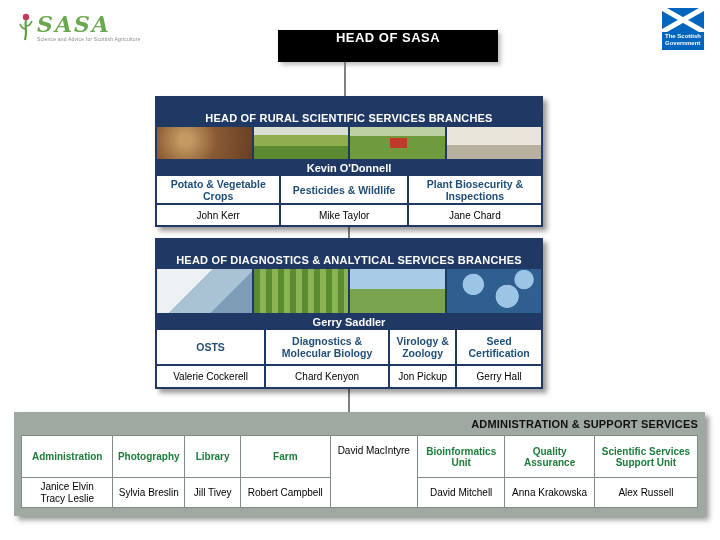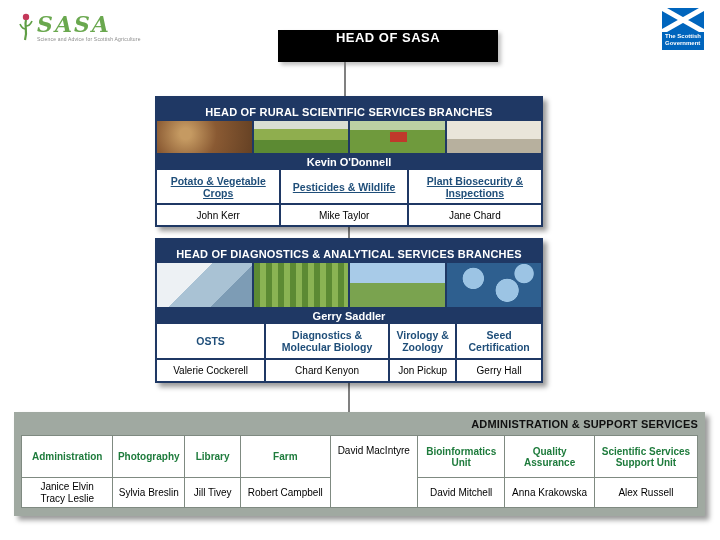--- a/index.html
+++ b/index.html
@@ -24,21 +24,21 @@
     display:flex; justify-content:center; box-shadow:3px 3px 4px rgba(0,0,0,.25);margin-left:43px; }
 
   
   .connector { position:absolute; width:2px; background:#808080; }
   .c1 { left:344px; top:62px;  height:34px; }
   .c2 { left:348px; top:216px; height:22px; }
   .c3 { left:348px; top:376px; height:36px; }
 
   
   .section { position:absolute; left:155px; width:388px; background:#1F3864;
-    box-shadow:4px 4px 5px rgba(0,0,0,.4); padding:7px 2px 2px; display:flex; flex-direction:column; }
+    box-shadow:4px 4px 5px rgba(0,0,0,.4); padding:13px 2px 2px; display:flex; flex-direction:column; }
   .s1 { top:96px; }
   .s2 { top:238px; }
   .section-title { height:18px; color:#fff; font-weight:bold; font-size:11px;
     display:flex; align-items:center; justify-content:center; letter-spacing:.2px; }
   .photo-strip { display:flex; gap:2px; }
   .s1 .photo-strip { height:32px; }
   .s2 .photo-strip { height:44px; }
   .photo { flex:1; }
   .ph-potato    { background:radial-gradient(circle at 30% 40%, #c59a62 8%, #8a5a33 45%, #654124 100%); }
   .ph-spray     { background:linear-gradient(to bottom,#d9ded2 0 25%, #8fae4e 25% 60%, #5c8a33 60%); }
@@ -54,21 +54,21 @@
       radial-gradient(circle at 82% 24%, #9cc4e4 0 11%, rgba(0,0,0,0) 12%),
       #2e5f8f; }
   .leader-bar { height:17px; color:#fff; font-size:11px; font-weight:bold;
     display:flex; align-items:center; justify-content:center; }
   .branch-table { display:flex; }
   .branch-col { display:flex; flex-direction:column; background:#fff; min-width:0; }
   .branch-col + .branch-col { margin-left:2px; }
   .branch-head { display:flex; align-items:center; justify-content:center; text-align:center;
     color:#1F4E79; font-weight:bold; font-size:10.5px; line-height:12px;
     border-bottom:2px solid #1F3864; padding:2px 4px; }
-  .s1 .branch-head { height:35px;text-decoration:underline; }
+  .s1 .branch-head { height:29px; }
   .s2 .branch-head { height:36px; }
   .branch-name { display:flex; align-items:center; justify-content:center; text-align:center;
     font-size:10px; color:#000; }
   .s1 .branch-name { height:20px; }
   .s2 .branch-name { height:21px; }
 
   
   .admin { position:absolute; left:14px; top:412px; width:691px; background:#A0A9A1;
     box-shadow:4px 4px 5px rgba(0,0,0,.4); padding:6px 7px 8px; }
   .admin-title { font-size:11px; font-weight:bold; color:#101010; text-align:right;

